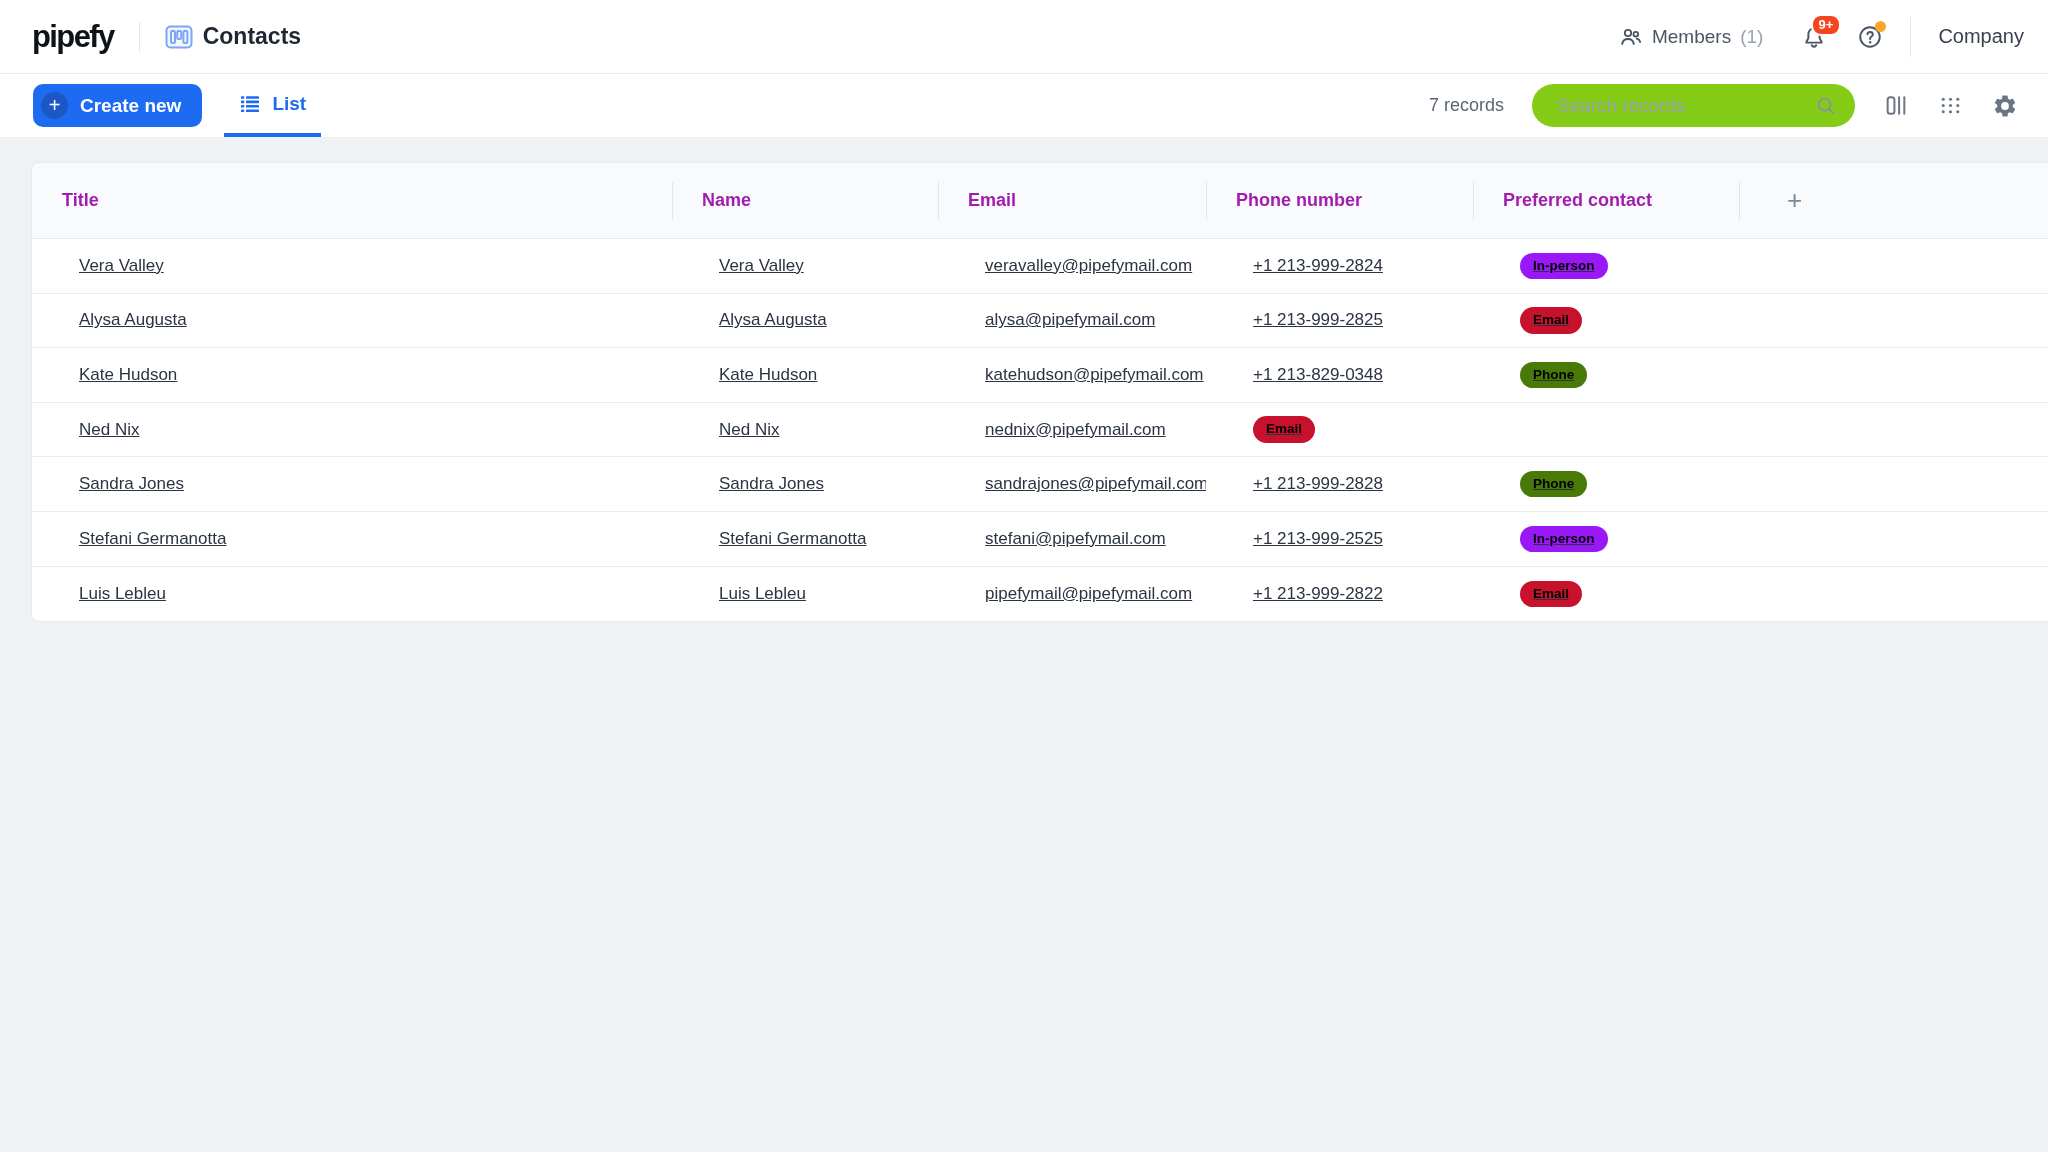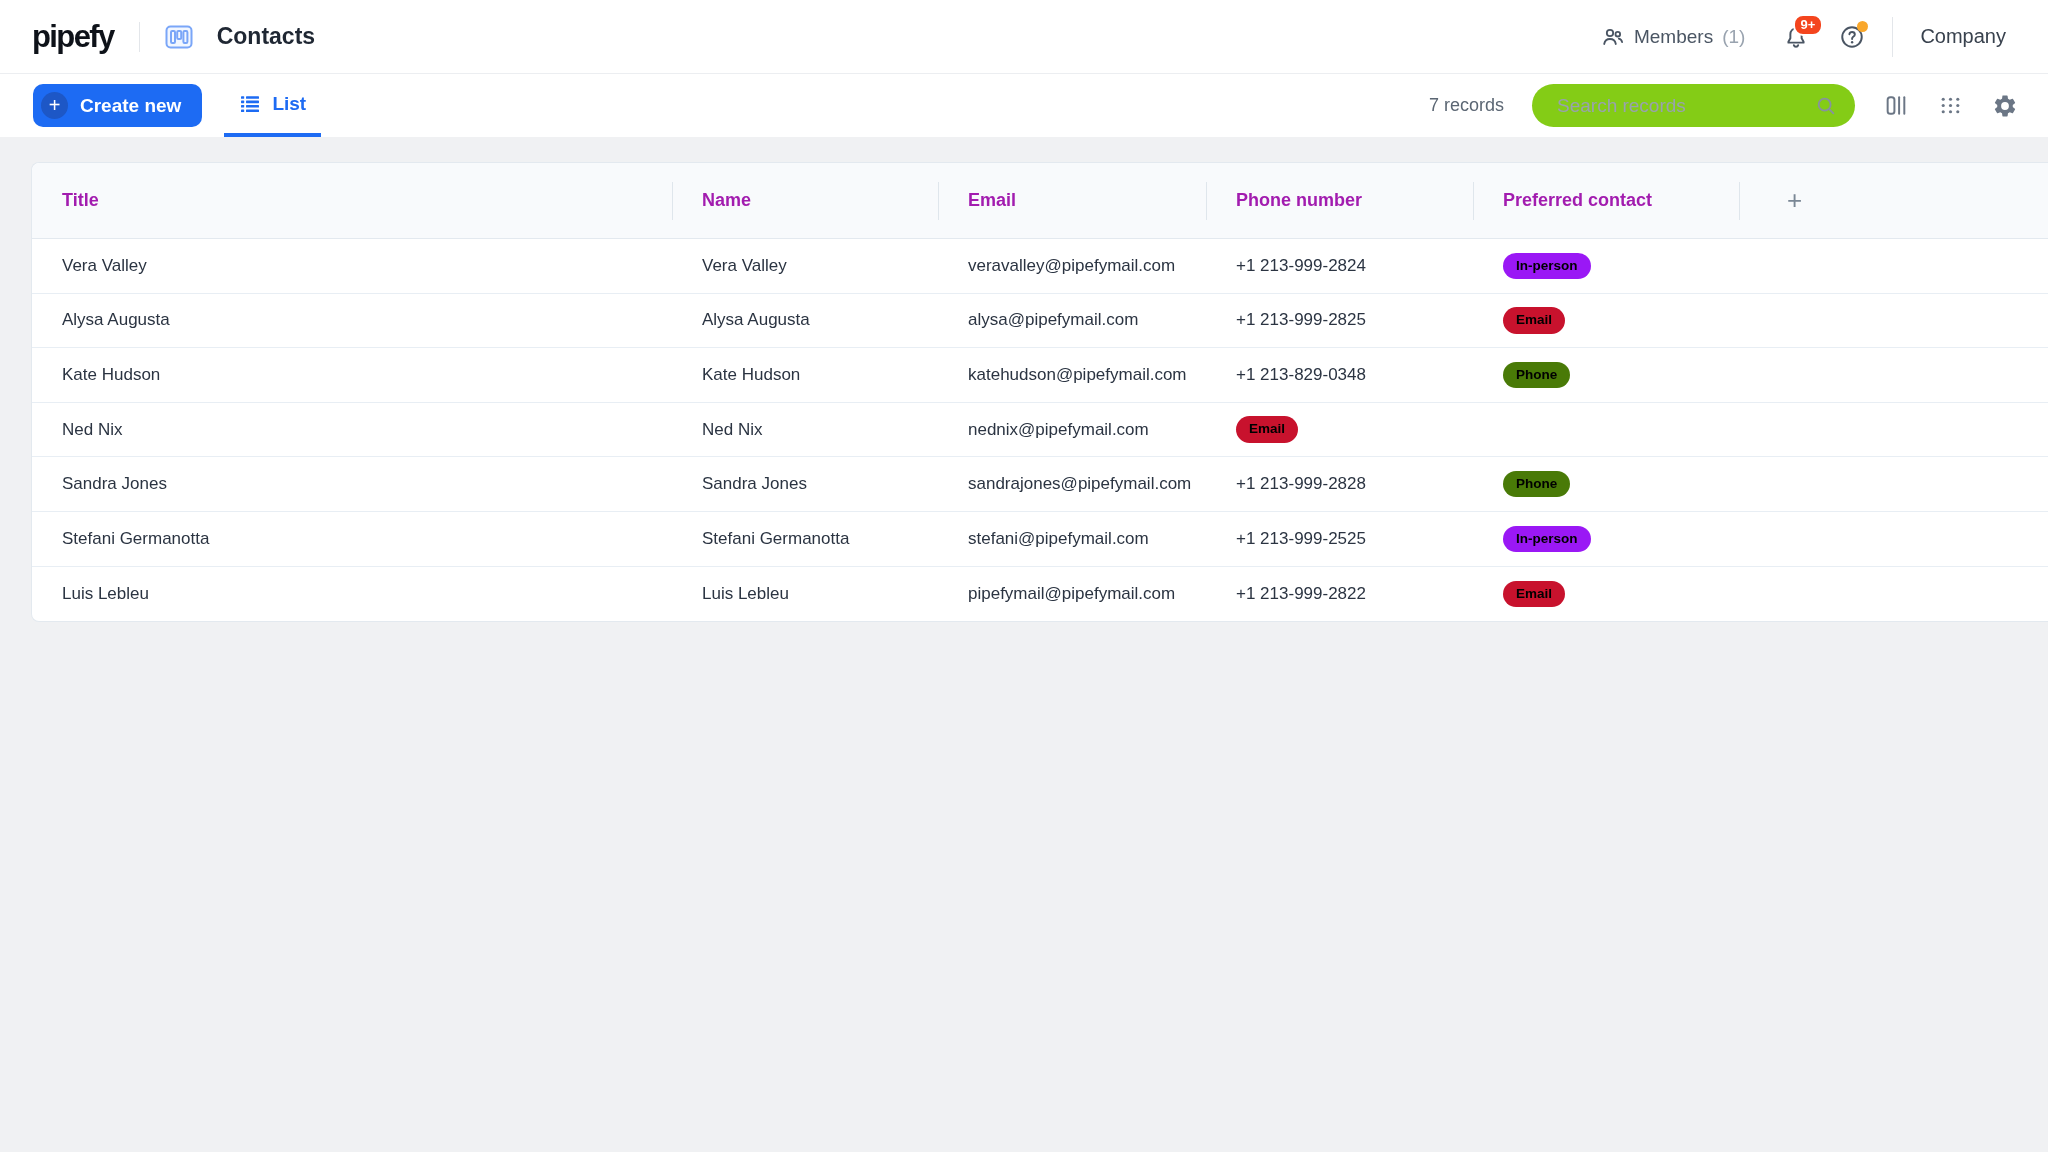--- a/index.html
+++ b/index.html
@@ -7,31 +7,31 @@
   body {
     font-family:"Liberation Sans", sans-serif;
     background:#F0F1F3;
     color:#2B3442;
   }
 
   
   .topbar {
     height:74px; background:#ffffff; border-bottom:1px solid #ECEEF1;
     display:flex; align-items:center; justify-content:space-between;
-    padding:0 42px 0 32px;
+    padding:0 24px 0 32px;
   }
   .tb-left { display:flex; align-items:center; }
   .logo {
     font-size:31px; font-weight:800; letter-spacing:-1.6px; color:#0E1219;
     cursor:pointer;
   }
   .vdiv { width:1px; height:30px; background:#E3E6EA; margin:0 25px; }
   .vdiv.tall { height:40px; margin:0 27px; }
   .board-icon { display:flex; align-items:center; }
-  .page-title { font-size:23px; font-weight:700; color:#1F2733; margin-left:24px; }
+  .page-title { font-size:23px; font-weight:700; color:#1F2733; margin-left:10px; }
 
   .tb-right { display:flex; align-items:center; }
   .members {
     display:flex; align-items:center; gap:9px; background:none; border:none;
     font-family:inherit; font-size:19px; color:#4A5563; cursor:pointer;
   }
   .members .count { color:#99A3AF; }
   .iconbtn {
     position:relative; background:none; border:none; cursor:pointer;
     display:flex; align-items:center; padding:0;
@@ -113,22 +113,22 @@
   .hcell.sep::before {
     content:""; position:absolute; left:0; top:50%; transform:translateY(-50%);
     width:1px; height:38px; background:#DFE6EC;
   }
   .hcell.addcol {
     padding-left:48px; color:#7A8795; font-size:26px; font-weight:400;
   }
   .trow { height:54.6px; cursor:pointer; }
   .trow:not(:last-child) { border-bottom:1px solid #E8EEF4; }
   .cell {
-    display:flex; align-items:center; padding-left:30px;
-    font-size:17px; color:#2B3442; white-space:nowrap; overflow:hidden;
+    display:flex; align-items:center; padding-left:47px;
+    font-size:17px; color:#2B3442; white-space:nowrap; overflow:hidden;text-decoration:underline;
   }
   .pill {
     display:inline-block; padding:6px 13px 7px; border-radius:14px;
     color:#000000; font-size:13.5px; font-weight:700; line-height:1;
   }
 </style>
 </head>
 <body>
 
 <div class="app">

